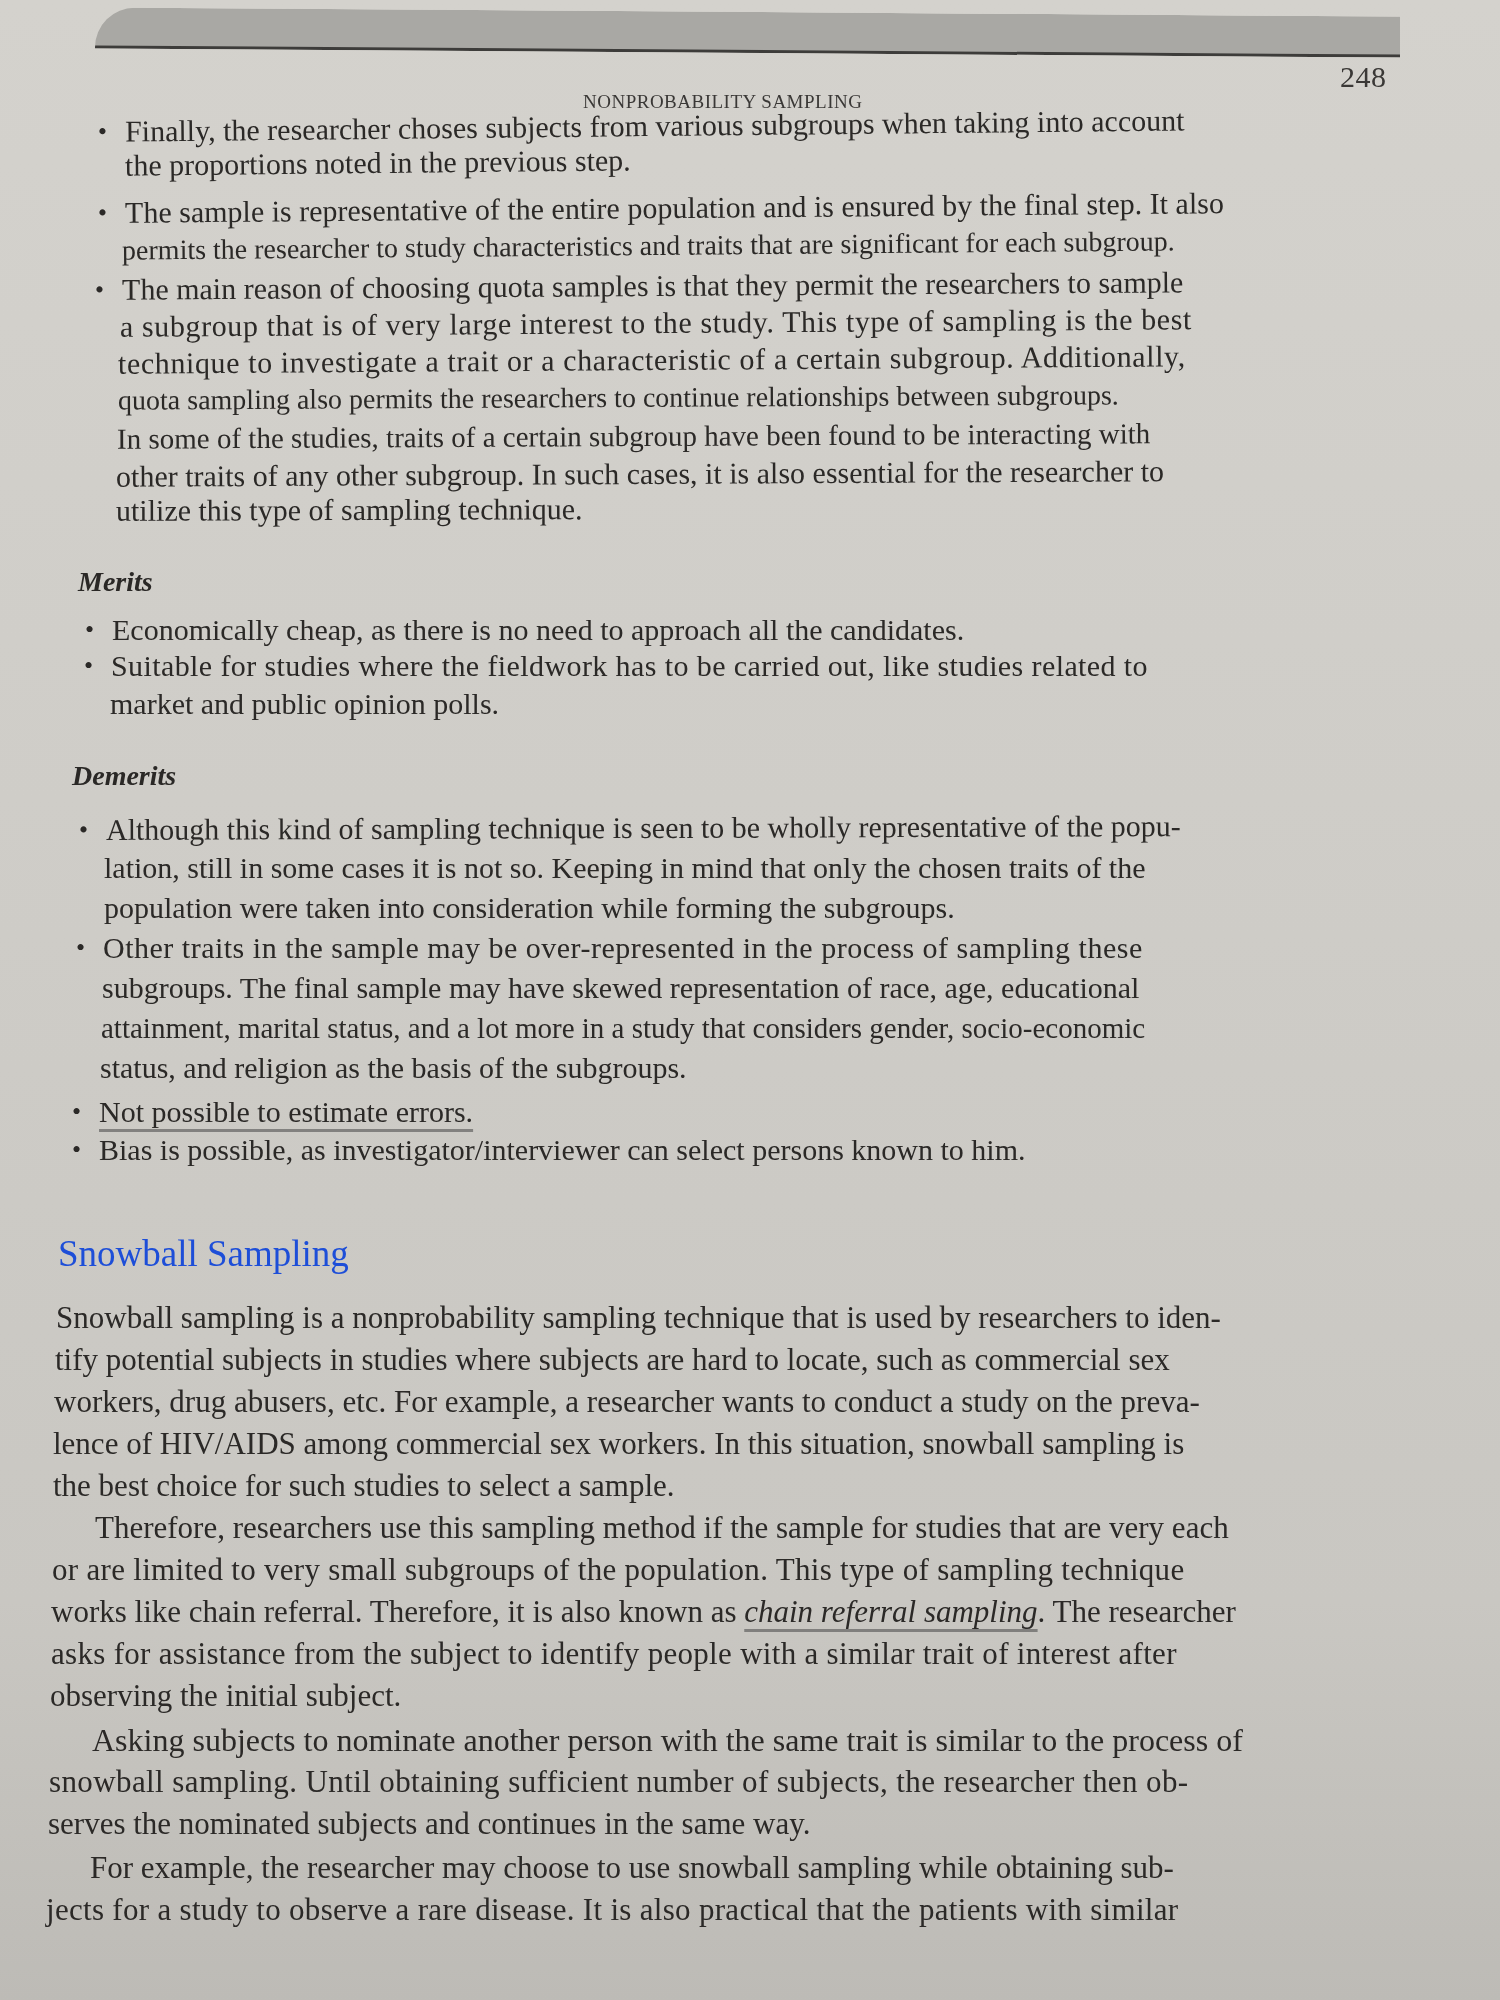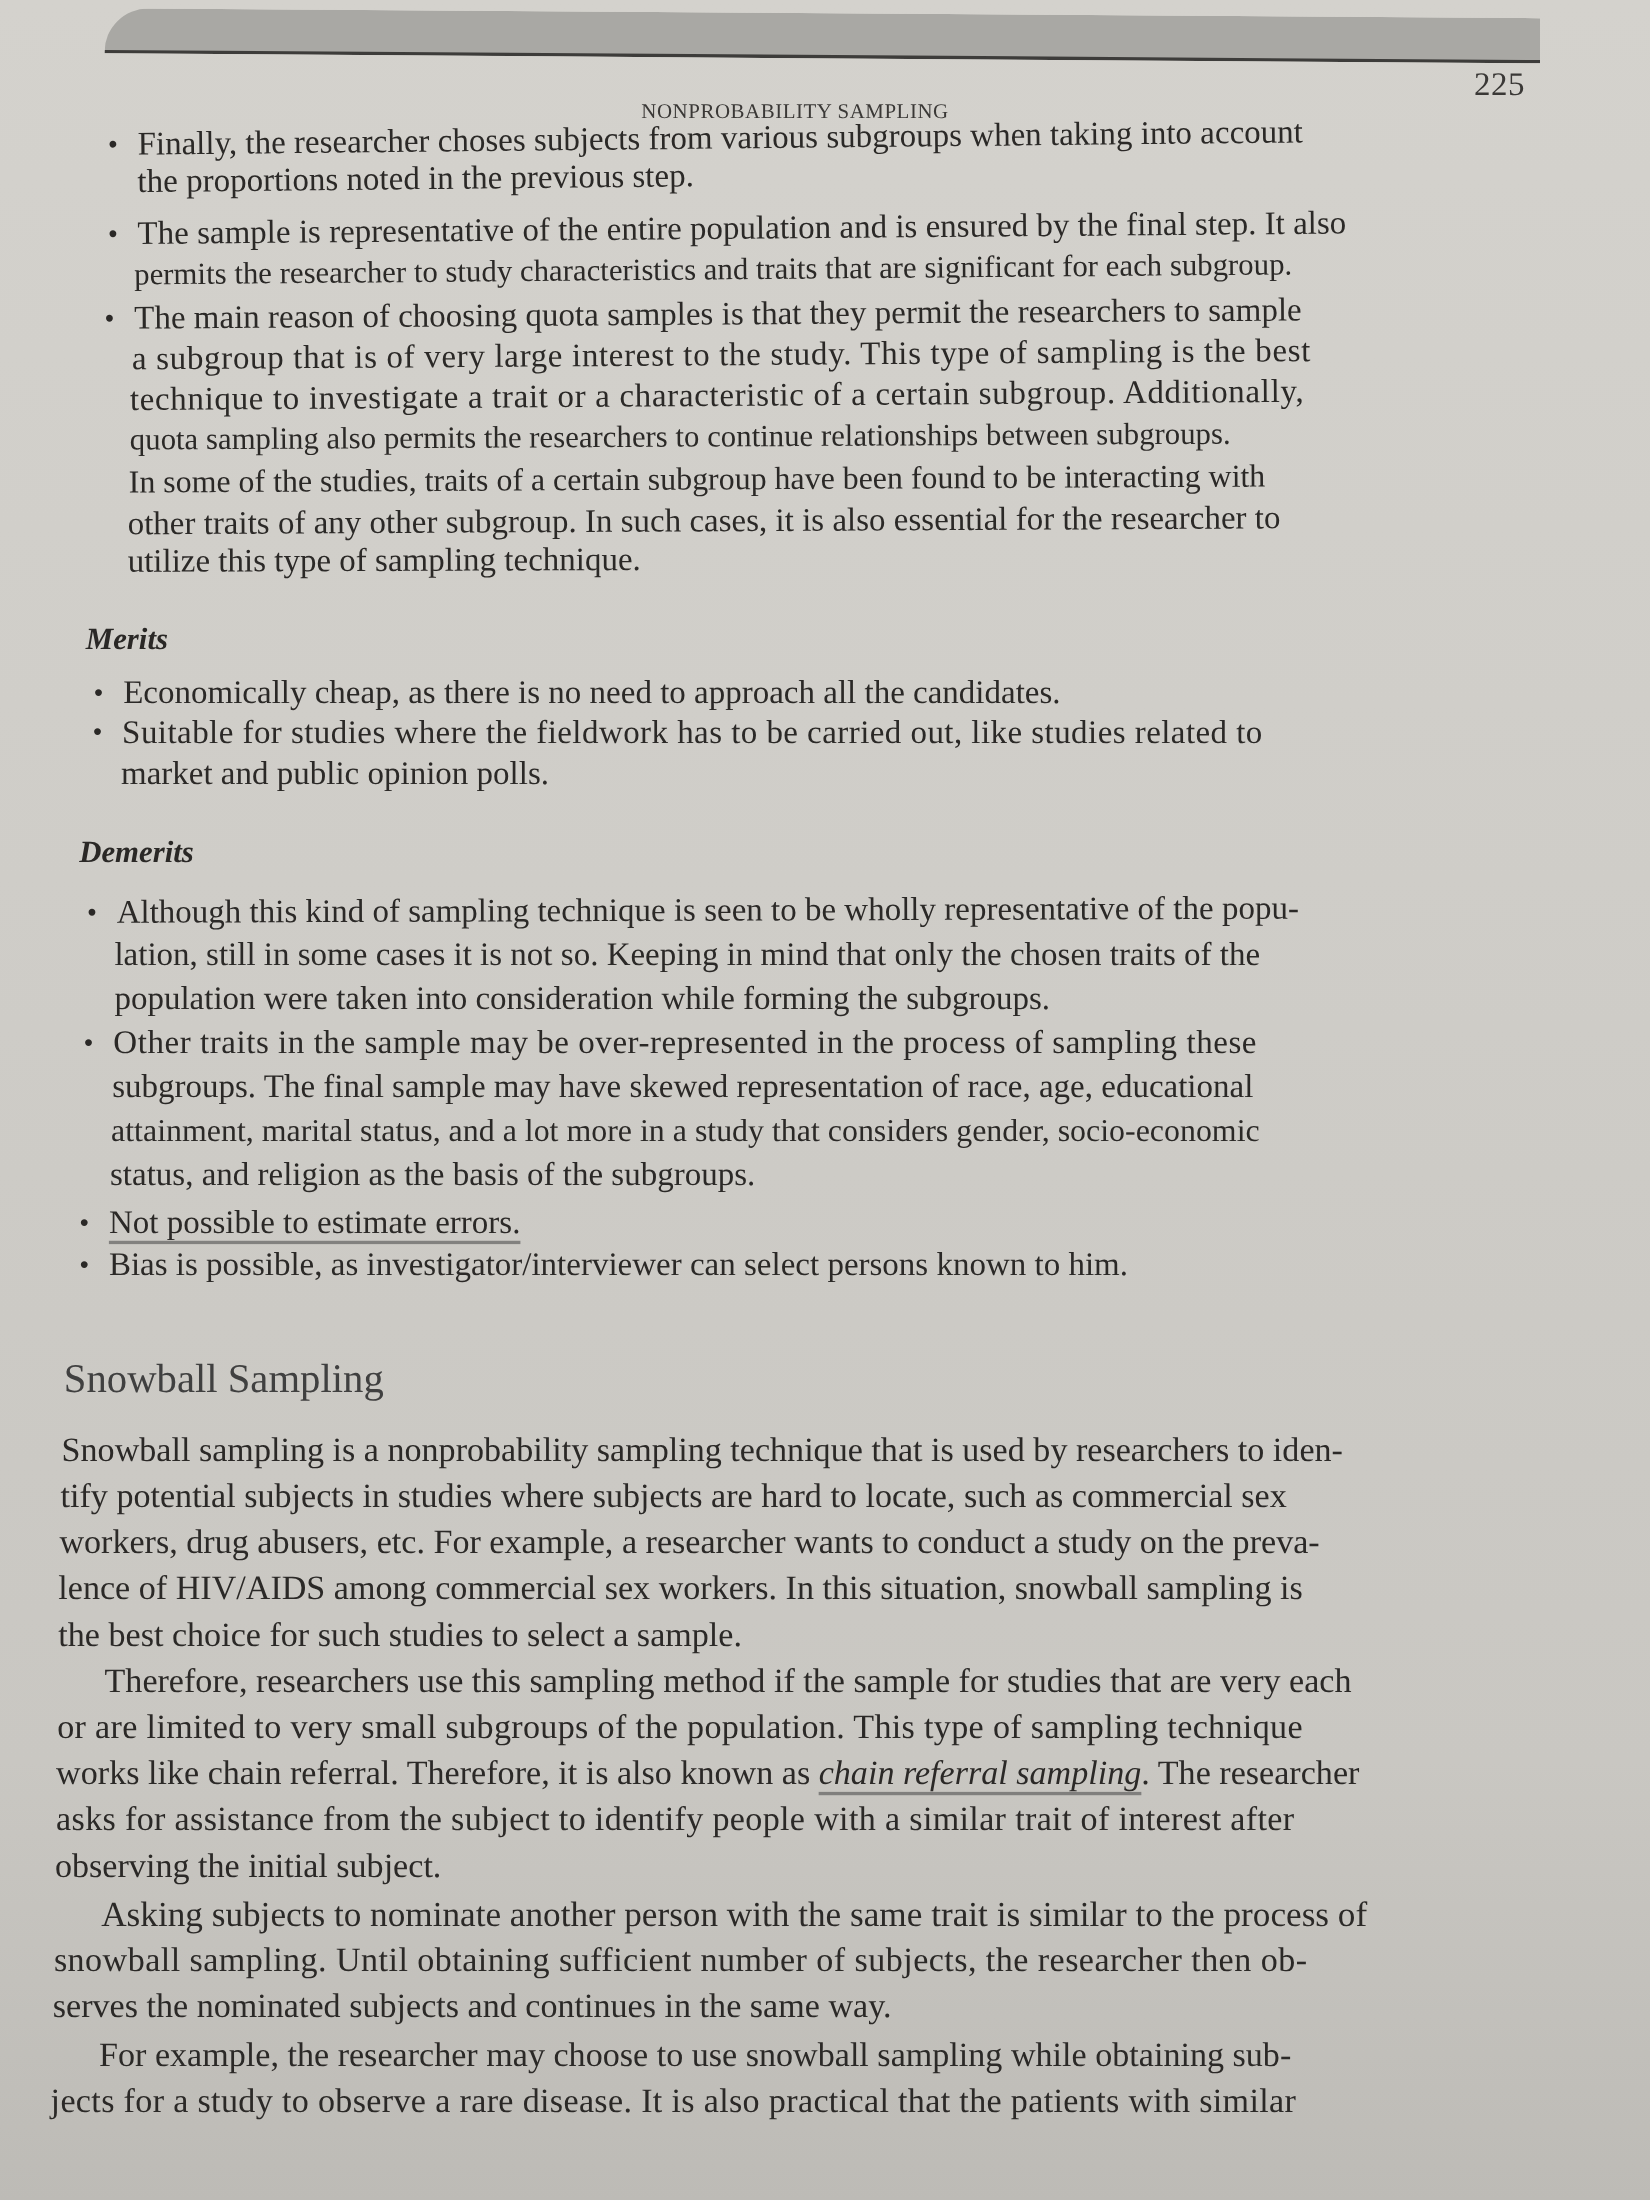--- a/index.html
+++ b/index.html
@@ -28,31 +28,31 @@
   .content { position:absolute; left:0; top:0; width:1500px; }
   .line {
     position:absolute; white-space:nowrap;
     font-size:30px; line-height:36px; color:#2b2927;
   }
   .bullet::before {
     content:"•"; position:absolute; left:-27px; top:0; font-size:26px;
   }
   .u { text-decoration: underline; text-decoration-color: rgba(80,80,80,0.6); text-decoration-thickness:3px; text-underline-offset:7px; }
   .h-italic { font-style:italic; font-weight:bold; font-size:28px; position:absolute; }
-  .h-section { font-size:37px; position:absolute; color:#404040; }
+  .h-section { font-size:37px; position:absolute; color:#1d4ed8; }
   .em { font-style:italic; }
 </style>
 </head>
 <body>
 
 <div class="top-band"></div>
 
 <div class="running-head">
   <span class="title">NONPROBABILITY SAMPLING</span>
-  <span class="page">225</span>
+  <span class="page">248</span>
 </div>
 
 <div class="content">
 
   <div class="line bullet" style="left:125px;top:108px;transform:rotate(-0.6deg);"><span>Finally, the researcher choses subjects from various subgroups when taking into account</span></div>
   <div class="line" style="left:125px;top:145px;transform:rotate(-0.6deg);">the proportions noted in the previous step.</div>
 
   <div class="line bullet" style="left:125px;top:190px;transform:rotate(-0.5deg);"><span>The sample is representative of the entire population and is ensured by the final step. It also</span></div>
   <div class="line" style="left:122px;top:228px;transform:rotate(-0.5deg);font-size:28px;">permits the researcher to study characteristics and traits that are significant for each subgroup.</div>
 

